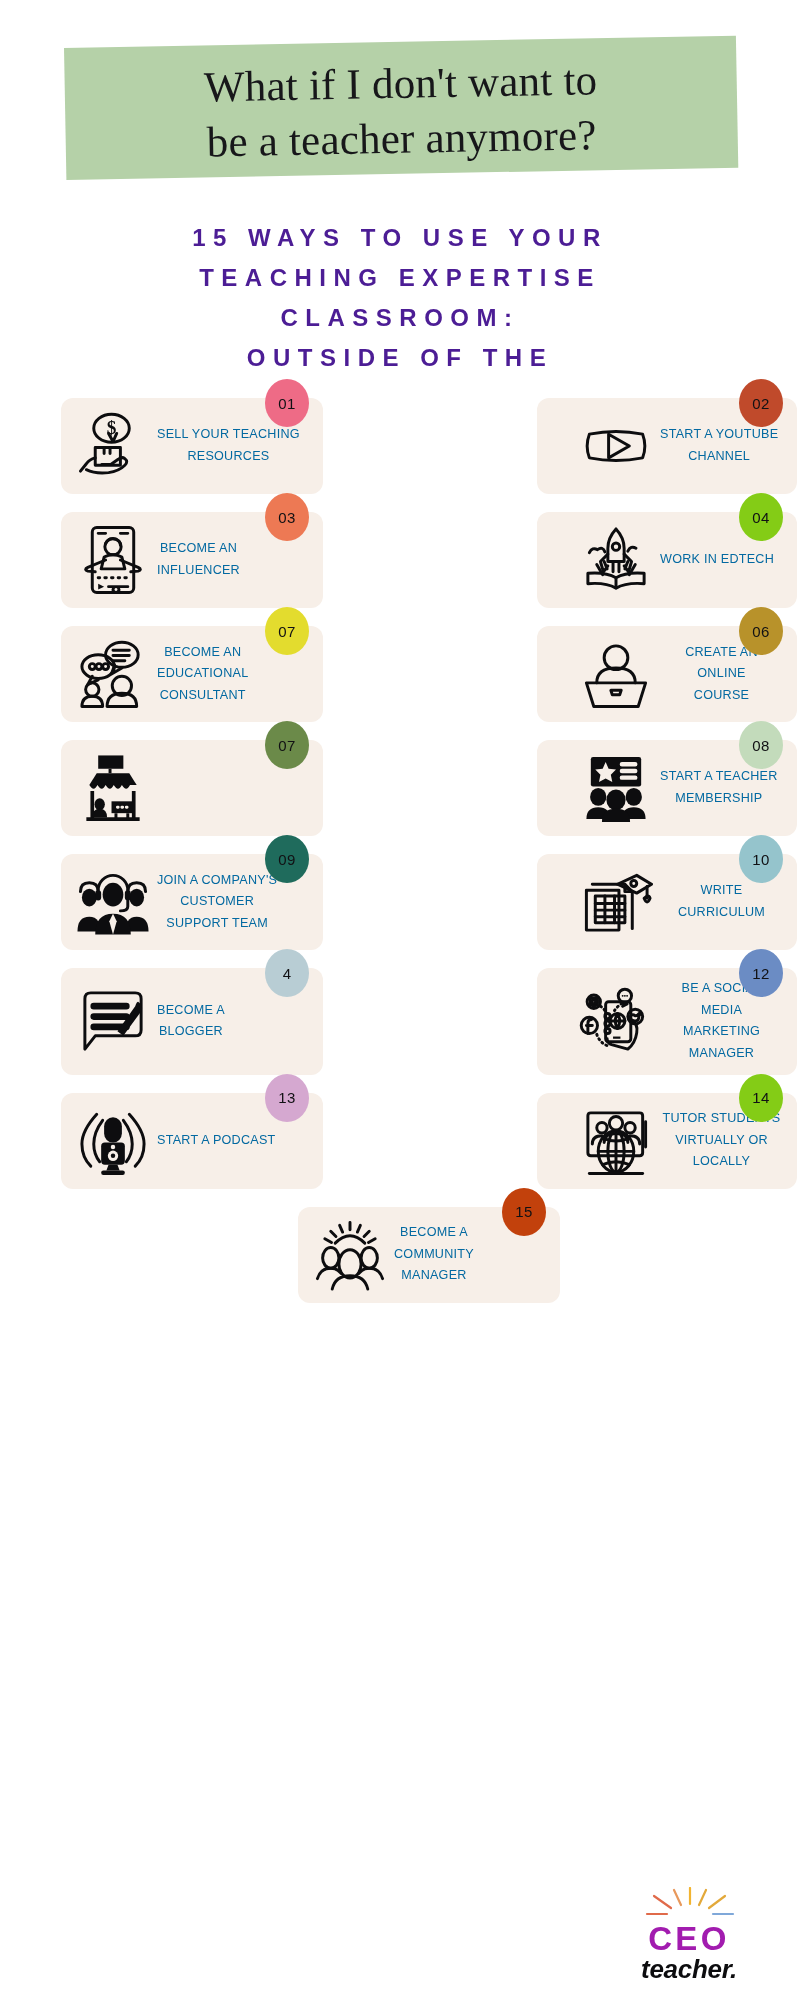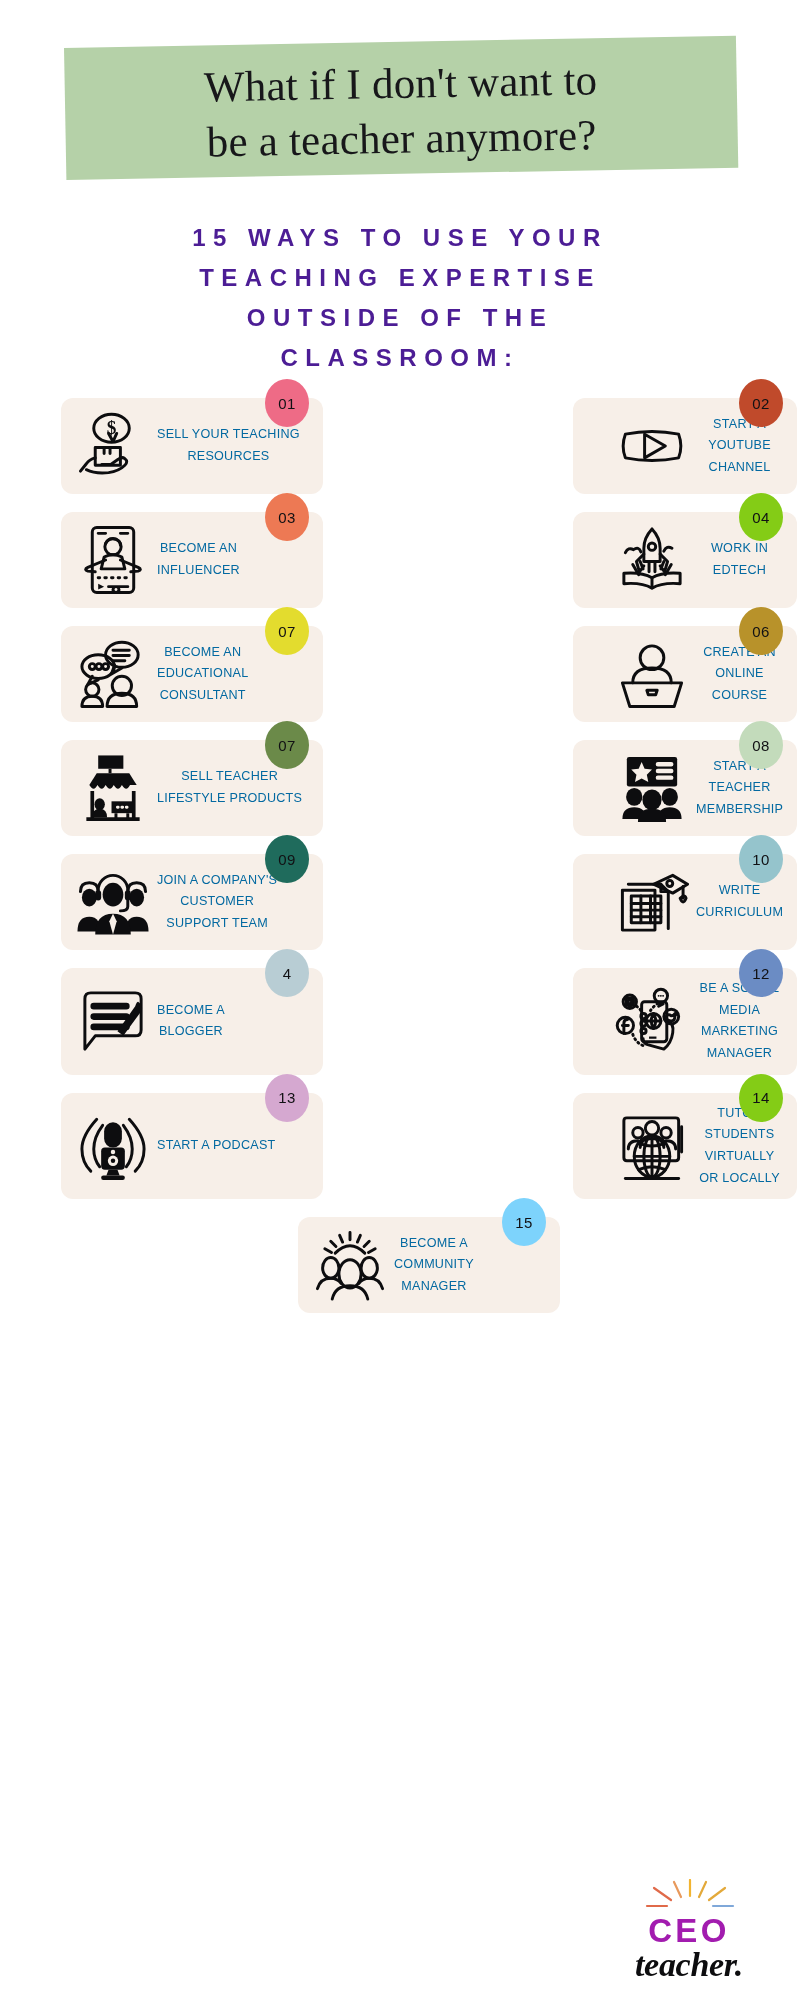--- a/index.html
+++ b/index.html
@@ -88,21 +88,21 @@
     position: relative;
     background: #F7EFE8;
     border-radius: 12px;
     display: flex;
     align-items: center;
     padding: 10px 14px;
     width: 262px;
     min-height: 92px;
   }
   .card.wide { width: 262px; }
-  .card.right { width: 224px; padding-left: 41px; }
+  .card.right { width: 260px; padding-left: 41px; }
 
   .card-icon {
     flex: 0 0 auto;
     width: 76px;
     height: 76px;
     display: flex;
     align-items: center;
     justify-content: center;
   }
   .card-icon svg { display: block; }
@@ -163,46 +163,46 @@
   .logo-ceo {
     font-family: "Liberation Sans", sans-serif;
     font-size: 33px;
     font-weight: 700;
     letter-spacing: 3.4px;
     color: #a21caf;
     line-height: 1;
     margin-top: 3px;
   }
   .logo-teacher {
-    font-family: Liberation Serif, serif;
+    font-family: Liberation Sans, sans-serif;
     font-style: italic;
     font-weight: 700;
-    font-size: 34px;
+    font-size: 26px;
     color: #0d0d0f;
     line-height: 1;
     margin-top: 1px;
     letter-spacing: -0.3px;
   }
 </style>
 </head>
 <body>
 
 <div id="page">
 
   <div class="banner"></div>
   <div class="banner-title">
     <span class="ln">What if I don't want to</span>
     <span class="ln">be a teacher anymore?</span>
   </div>
 
   <div class="subtitle">
     <span class="sline">15 WAYS TO USE YOUR</span>
     <span class="sline">TEACHING EXPERTISE</span>
+    <span class="sline">CLASSROOM:</span>
     <span class="sline">OUTSIDE OF THE</span>
-    <span class="sline">CLASSROOM:</span>
   </div>
 
   <div class="grid" id="grid">
       <div class="row">
         <div class="card wide">
           <div class="badge" style="background: rgb(238, 107, 134);">01</div>
           <div class="card-icon">
             <svg viewBox="0 0 100 100" width="74" height="74">
     <ellipse cx="48" cy="26" rx="24" ry="19" stroke="#0d0d0f" fill="none" stroke-width="4" stroke-linecap="round" stroke-linejoin="round"></ellipse>
     <path d="M44 33 L50 44 L55 33" stroke="#0d0d0f" fill="none" stroke-width="4" stroke-linecap="round" stroke-linejoin="round"></path>
@@ -314,22 +314,20 @@
     <path d="M18 46 q6 10 11 0 q6 10 11 0 q6 10 11 0 q6 10 11 0 q6 10 11 0 z" fill="#0d0d0f"></path>
     <path d="M22 54 v38 M78 54 v38" stroke="#0d0d0f" stroke-width="5"></path>
     <path d="M14 92 h72" stroke="#0d0d0f" stroke-width="5"></path>
     <ellipse cx="32" cy="72" rx="7" ry="8" fill="#0d0d0f"></ellipse>
     <path d="M22 90 q0 -12 10 -12 q10 0 10 12 z" fill="#0d0d0f"></path>
     <rect x="48" y="68" width="28" height="16" fill="#0d0d0f"></rect>
     <path d="M56 76 h1 M62 76 h1 M68 76 h1" stroke="#F7EFE8" stroke-width="4" stroke-linecap="round"></path>
     <path d="M54 84 v8 M70 84 v8" stroke="#0d0d0f" stroke-width="4"></path>
   </svg>
           </div>
-          <div class="card-label">SELL TEACHER
-LIFESTYLE PRODUCTS</div>
         </div>
         <div class="card right">
           <div class="badge" style="background: rgb(195, 219, 187);">08</div>
           <div class="card-icon">
             <svg viewBox="0 0 100 100" width="74" height="74">
     <rect x="16" y="8" width="68" height="40" rx="3" fill="#0d0d0f"></rect>
     <path d="M36 15 l4 9 l10 1 l-7 7 l2 10 l-9 -5 l-9 5 l2 -10 l-7 -7 l10 -1 z" fill="#F7EFE8"></path>
     <path d="M58 18 h18 M58 27 h18 M58 36 h18" stroke="#F7EFE8" stroke-width="6" stroke-linecap="round"></path>
     <ellipse cx="26" cy="62" rx="11" ry="12" fill="#0d0d0f"></ellipse>
     <path d="M10 92 q0 -16 16 -16 q16 0 16 16 z" fill="#0d0d0f"></path>
@@ -473,21 +471,21 @@
     <path d="M14 94 h72" stroke="#0d0d0f" fill="none" stroke-width="4" stroke-linecap="round" stroke-linejoin="round"></path>
   </svg>
           </div>
           <div class="card-label">TUTOR STUDENTS
 VIRTUALLY OR LOCALLY</div>
         </div>
       </div>
       <div class="row-spacer"></div>
       <div class="row-last">
         <div class="card last">
-          <div class="badge" style="background: #7dd3fc;">15</div>
+          <div class="badge" style="background: #c2410c;">15</div>
           <div class="card-icon">
             <svg viewBox="0 0 100 100" width="74" height="74">
     <path d="M30 34 q20 -20 40 0" stroke="#0d0d0f" fill="none" stroke-width="4" stroke-linecap="round" stroke-linejoin="round"></path>
     <path d="M50 6 v10 M36 10 l4 9 M64 10 l-4 9 M24 18 l7 7 M76 18 l-7 7 M16 28 l9 5 M84 28 l-9 5" stroke="#0d0d0f" fill="none" stroke-width="4" stroke-linecap="round" stroke-linejoin="round"></path>
     <ellipse cx="50" cy="62" rx="15" ry="19" stroke="#0d0d0f" fill="none" stroke-width="4" stroke-linecap="round" stroke-linejoin="round"></ellipse>
     <ellipse cx="24" cy="54" rx="11" ry="14" stroke="#0d0d0f" fill="none" stroke-width="4" stroke-linecap="round" stroke-linejoin="round"></ellipse>
     <ellipse cx="76" cy="54" rx="11" ry="14" stroke="#0d0d0f" fill="none" stroke-width="4" stroke-linecap="round" stroke-linejoin="round"></ellipse>
     <path d="M6 82 q4 -14 18 -14 q9 0 14 7" stroke="#0d0d0f" fill="none" stroke-width="4" stroke-linecap="round" stroke-linejoin="round"></path>
     <path d="M94 82 q-4 -14 -18 -14 q-9 0 -14 7" stroke="#0d0d0f" fill="none" stroke-width="4" stroke-linecap="round" stroke-linejoin="round"></path>
     <path d="M26 96 q4 -18 24 -18 q20 0 24 18" stroke="#0d0d0f" fill="none" stroke-width="4" stroke-linecap="round" stroke-linejoin="round"></path>

